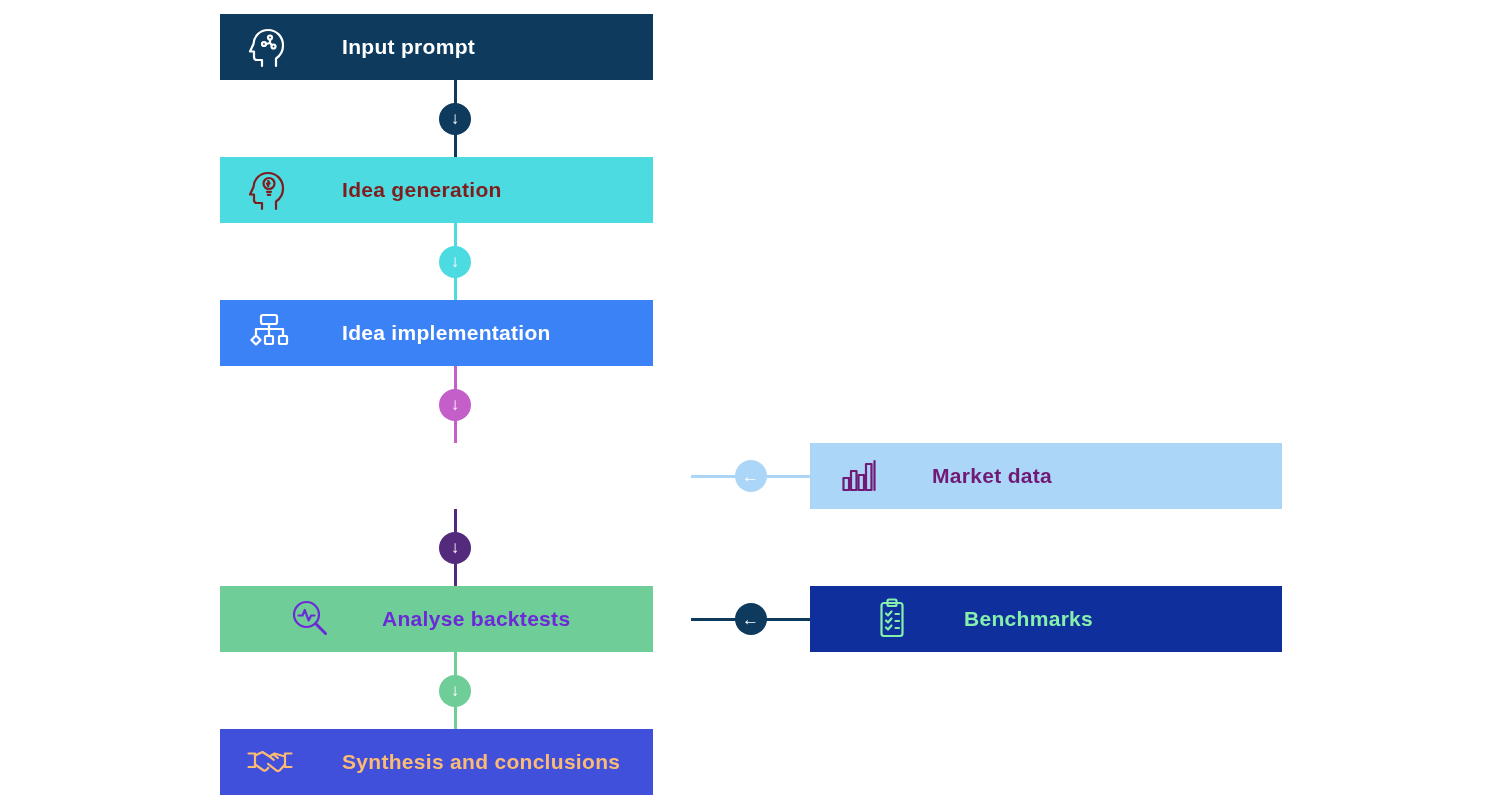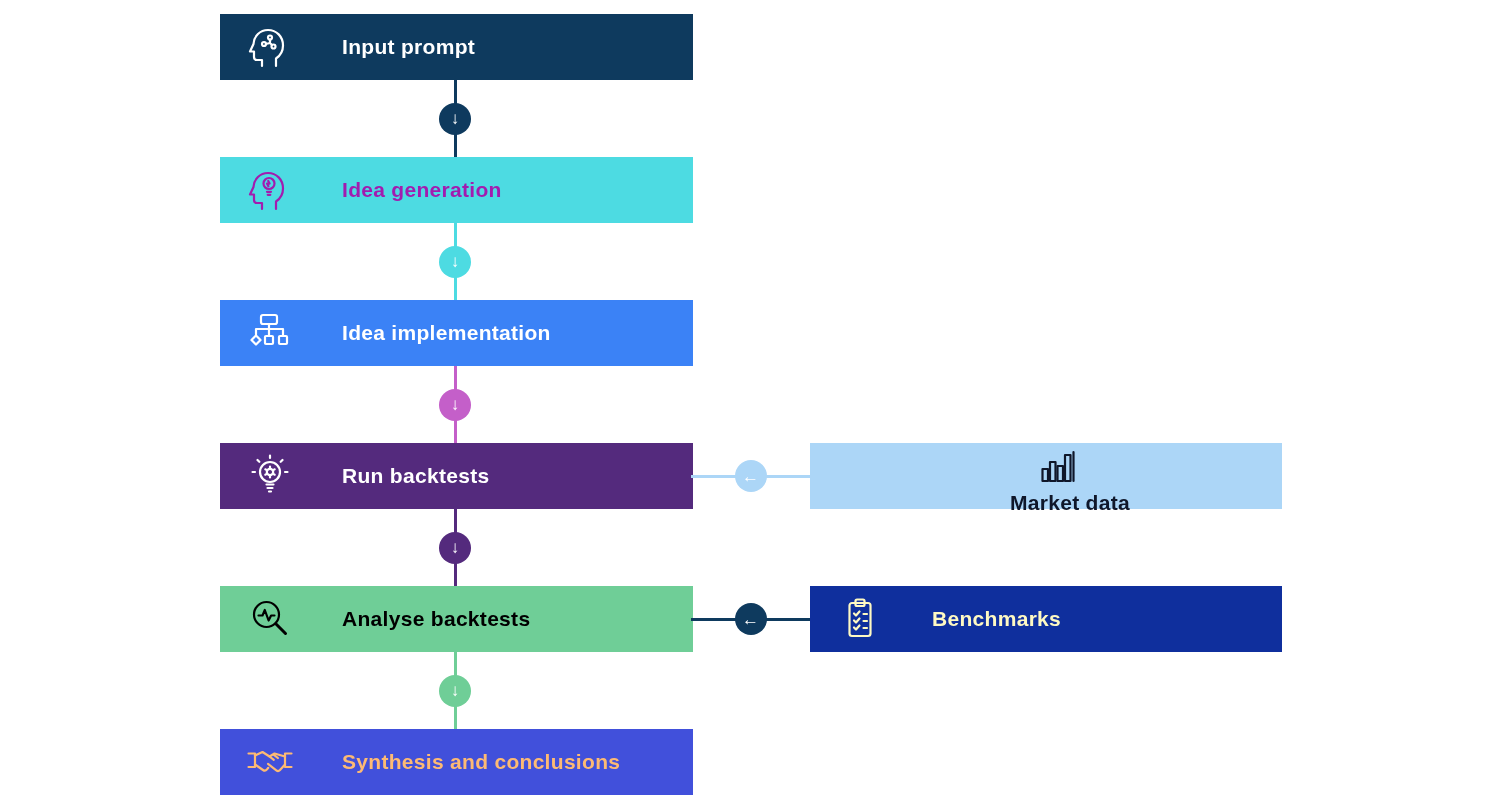--- a/index.html
+++ b/index.html
@@ -8,21 +8,21 @@
     position: relative;
     width: 1500px;
     height: 810px;
     background: #ffffff;
     font-family: "Liberation Sans", sans-serif;
     overflow: hidden;
   }
   .box {
     position: absolute;
     left: 220px;
-    width: 473px;
+    width: 433px;
     height: 66px;
     display: flex;
     align-items: center;
   }
   .side-box { left: 810px; width: 472px; }
   .box .icon {
     flex: 0 0 48px;
     width: 48px;
     height: 48px;
     margin-left: 26px;
@@ -30,27 +30,27 @@
   .box .icon svg { width: 48px; height: 48px; display: block; }
   .box .label {
     margin-left: 48px;
     font-size: 21px;
     font-weight: 700;
     letter-spacing: 0.3px;
     white-space: nowrap;
   }
   
   .s0 { background: #0E3A5E; color: #FFFFFF; }
-  .s1 { background: #4DDBE2; color: #a21caf; }
+  .s1 { background: #4DDBE2; color: #7f1d1d; }
   .s2 { background: #3b82f6; color: #FFFFFF; }
   .s3 { background: #542A7D; color: #FFFFFF; }
-  .s4 { background: #6FCE97; color: #000000; }
+  .s4 { background: #6FCE97; color: #6d28d9; padding-left: 40px; }
   .s5 { background: #4150DB; color: #fdba74; }
-  .sideA { background: #ACD6F7; color: #0f172a; flex-direction: column; }
-  .sideB { background: #0F2F9D; color: #fef9c3; }
+  .sideA { background: #ACD6F7; color: #701a75; }
+  .sideB { background: #0F2F9D; color: #86efac; padding-left: 32px; }
 
   .vline { position: absolute; left: 453.5px; width: 3px; z-index: 1; }
   .hline { position: absolute; height: 3px; z-index: 1; }
   .c-navy  { background: #0E3A5E; }
   .c-cyan  { background: #4DDBE2; }
   .c-orchid{ background: #C45FC9; }
   .c-plum  { background: #542A7D; }
   .c-green { background: #6FCE97; }
   .c-lblue { background: #ACD6F7; }
 
@@ -124,32 +124,20 @@
       </svg>
     </span>
     <span class="label">Idea implementation</span>
   </div>
 
   <div class="vline c-orchid" style="top:366px;height:77px"></div>
   <div class="node c-orchid" style="top:388.5px;left:439px">
     <span>↓</span>
   </div>
 
-  <div class="box s3" style="top:443px">
-    <span class="icon">
-      <svg viewBox="0 0 48 48" fill="none" stroke="currentColor" stroke-width="2.2" stroke-linecap="round" stroke-linejoin="round">
-        <circle cx="24" cy="20" r="10"></circle>
-        <path d="M20.5 32.5 h7 M21.5 36 h5 M23 39.5 h2"></path>
-        <circle cx="24" cy="20" r="3.2"></circle>
-        <path d="M24 14.6 v2.2 M24 23.2 v2.2 M28.7 17.3 l-1.9 1.1 M19.3 22.7 l1.9 -1.1 M28.7 22.7 l-1.9 -1.1 M19.3 17.3 l1.9 1.1"></path>
-        <path d="M24 3.5 V6 M11.5 8 l1.8 1.8 M36.5 8 l-1.8 1.8 M6.5 20 H9 M39 20 h2.5"></path>
-      </svg>
-    </span>
-    <span class="label">Run backtests</span>
-  </div>
 
   <div class="hline c-lblue" style="top:474.5px;left:691px;width:119px"></div>
   <div class="node c-lblue" style="top:460px;left:734.5px">
     <span>←</span>
   </div>
 
   <div class="box side-box sideA" style="top:443px">
     <span class="icon">
       <svg viewBox="0 0 48 48" fill="none" stroke="currentColor" stroke-width="2.2" stroke-linecap="round" stroke-linejoin="round">
         <rect x="7.5" y="26" width="5.5" height="12"></rect>

